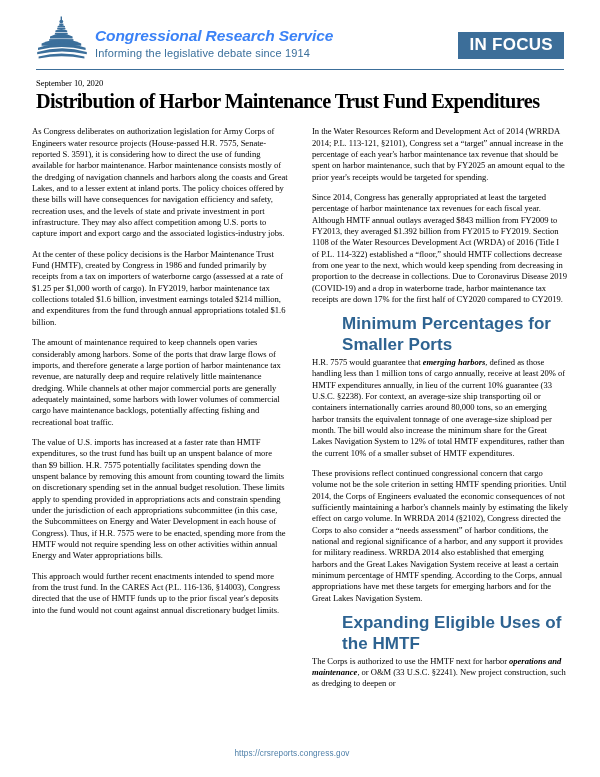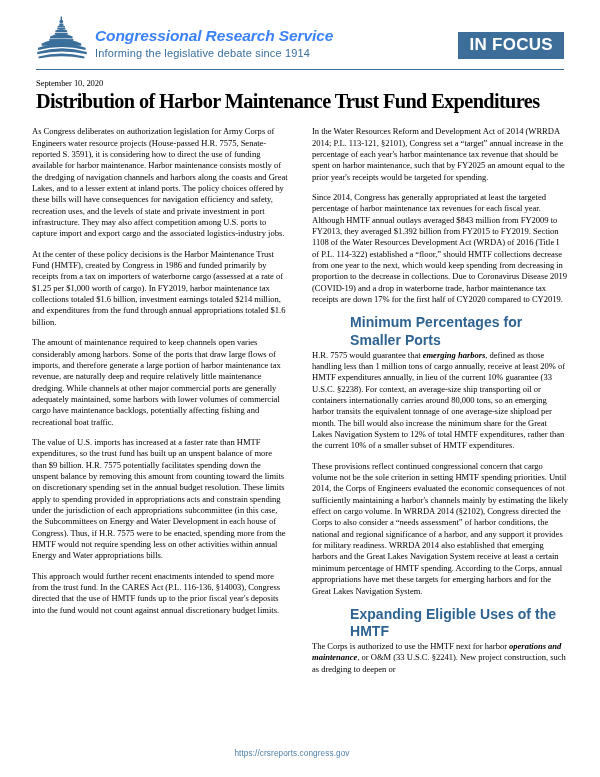--- a/index.html
+++ b/index.html
@@ -115,23 +115,23 @@
     font-size: 8.55px;
     line-height: 11.35px;
     margin: 0 0 9px 0;
     text-align: left;
     letter-spacing: -0.02px;
   }
   p.body:last-child { margin-bottom: 0; }
   h2.section {
     font-family: "Liberation Sans", sans-serif;
     font-weight: bold;
-    font-size: 14px;
+    font-size: 17px;
     color: #2E6391;
-    margin: 4px 0 1px 16px;
+    margin: 4px 0 1px 8px;
     letter-spacing: 0.05px;
     line-height: 1.22;
     padding-left: 22px;
   }
   .it { font-style: italic; font-weight: bold; }
 
   
   .footer-url {
     position: absolute;
     left: 0;

